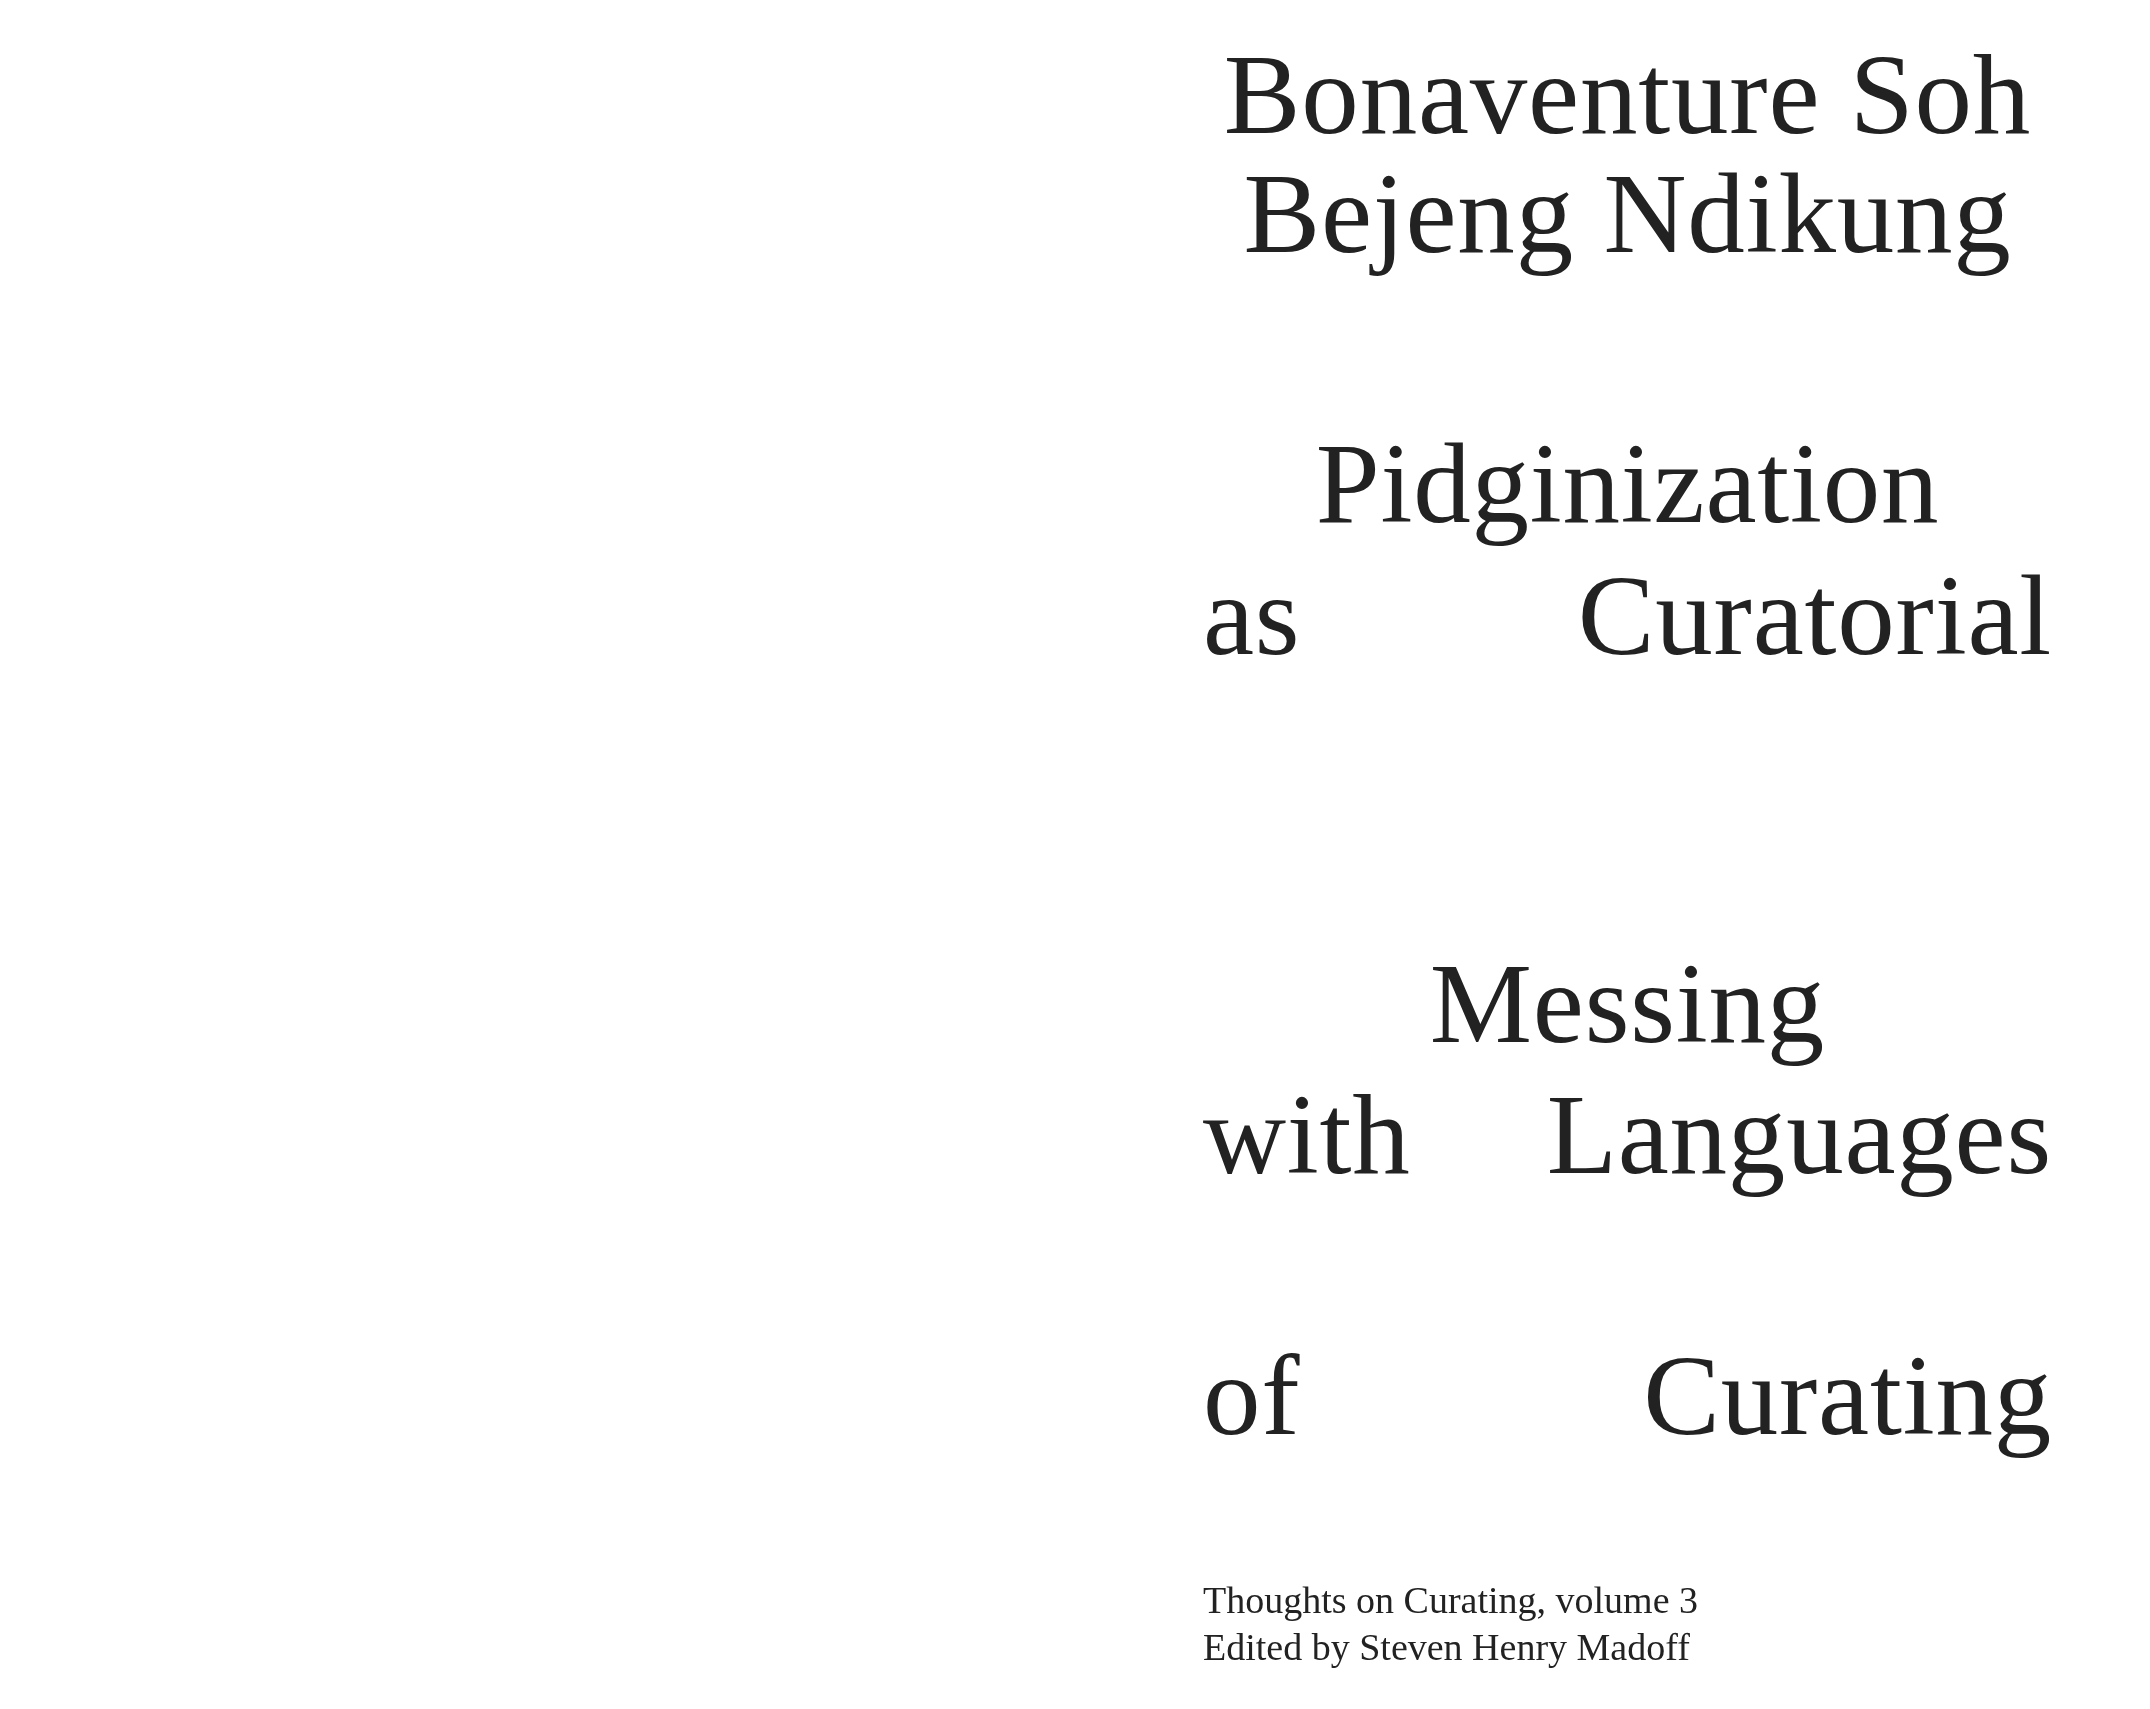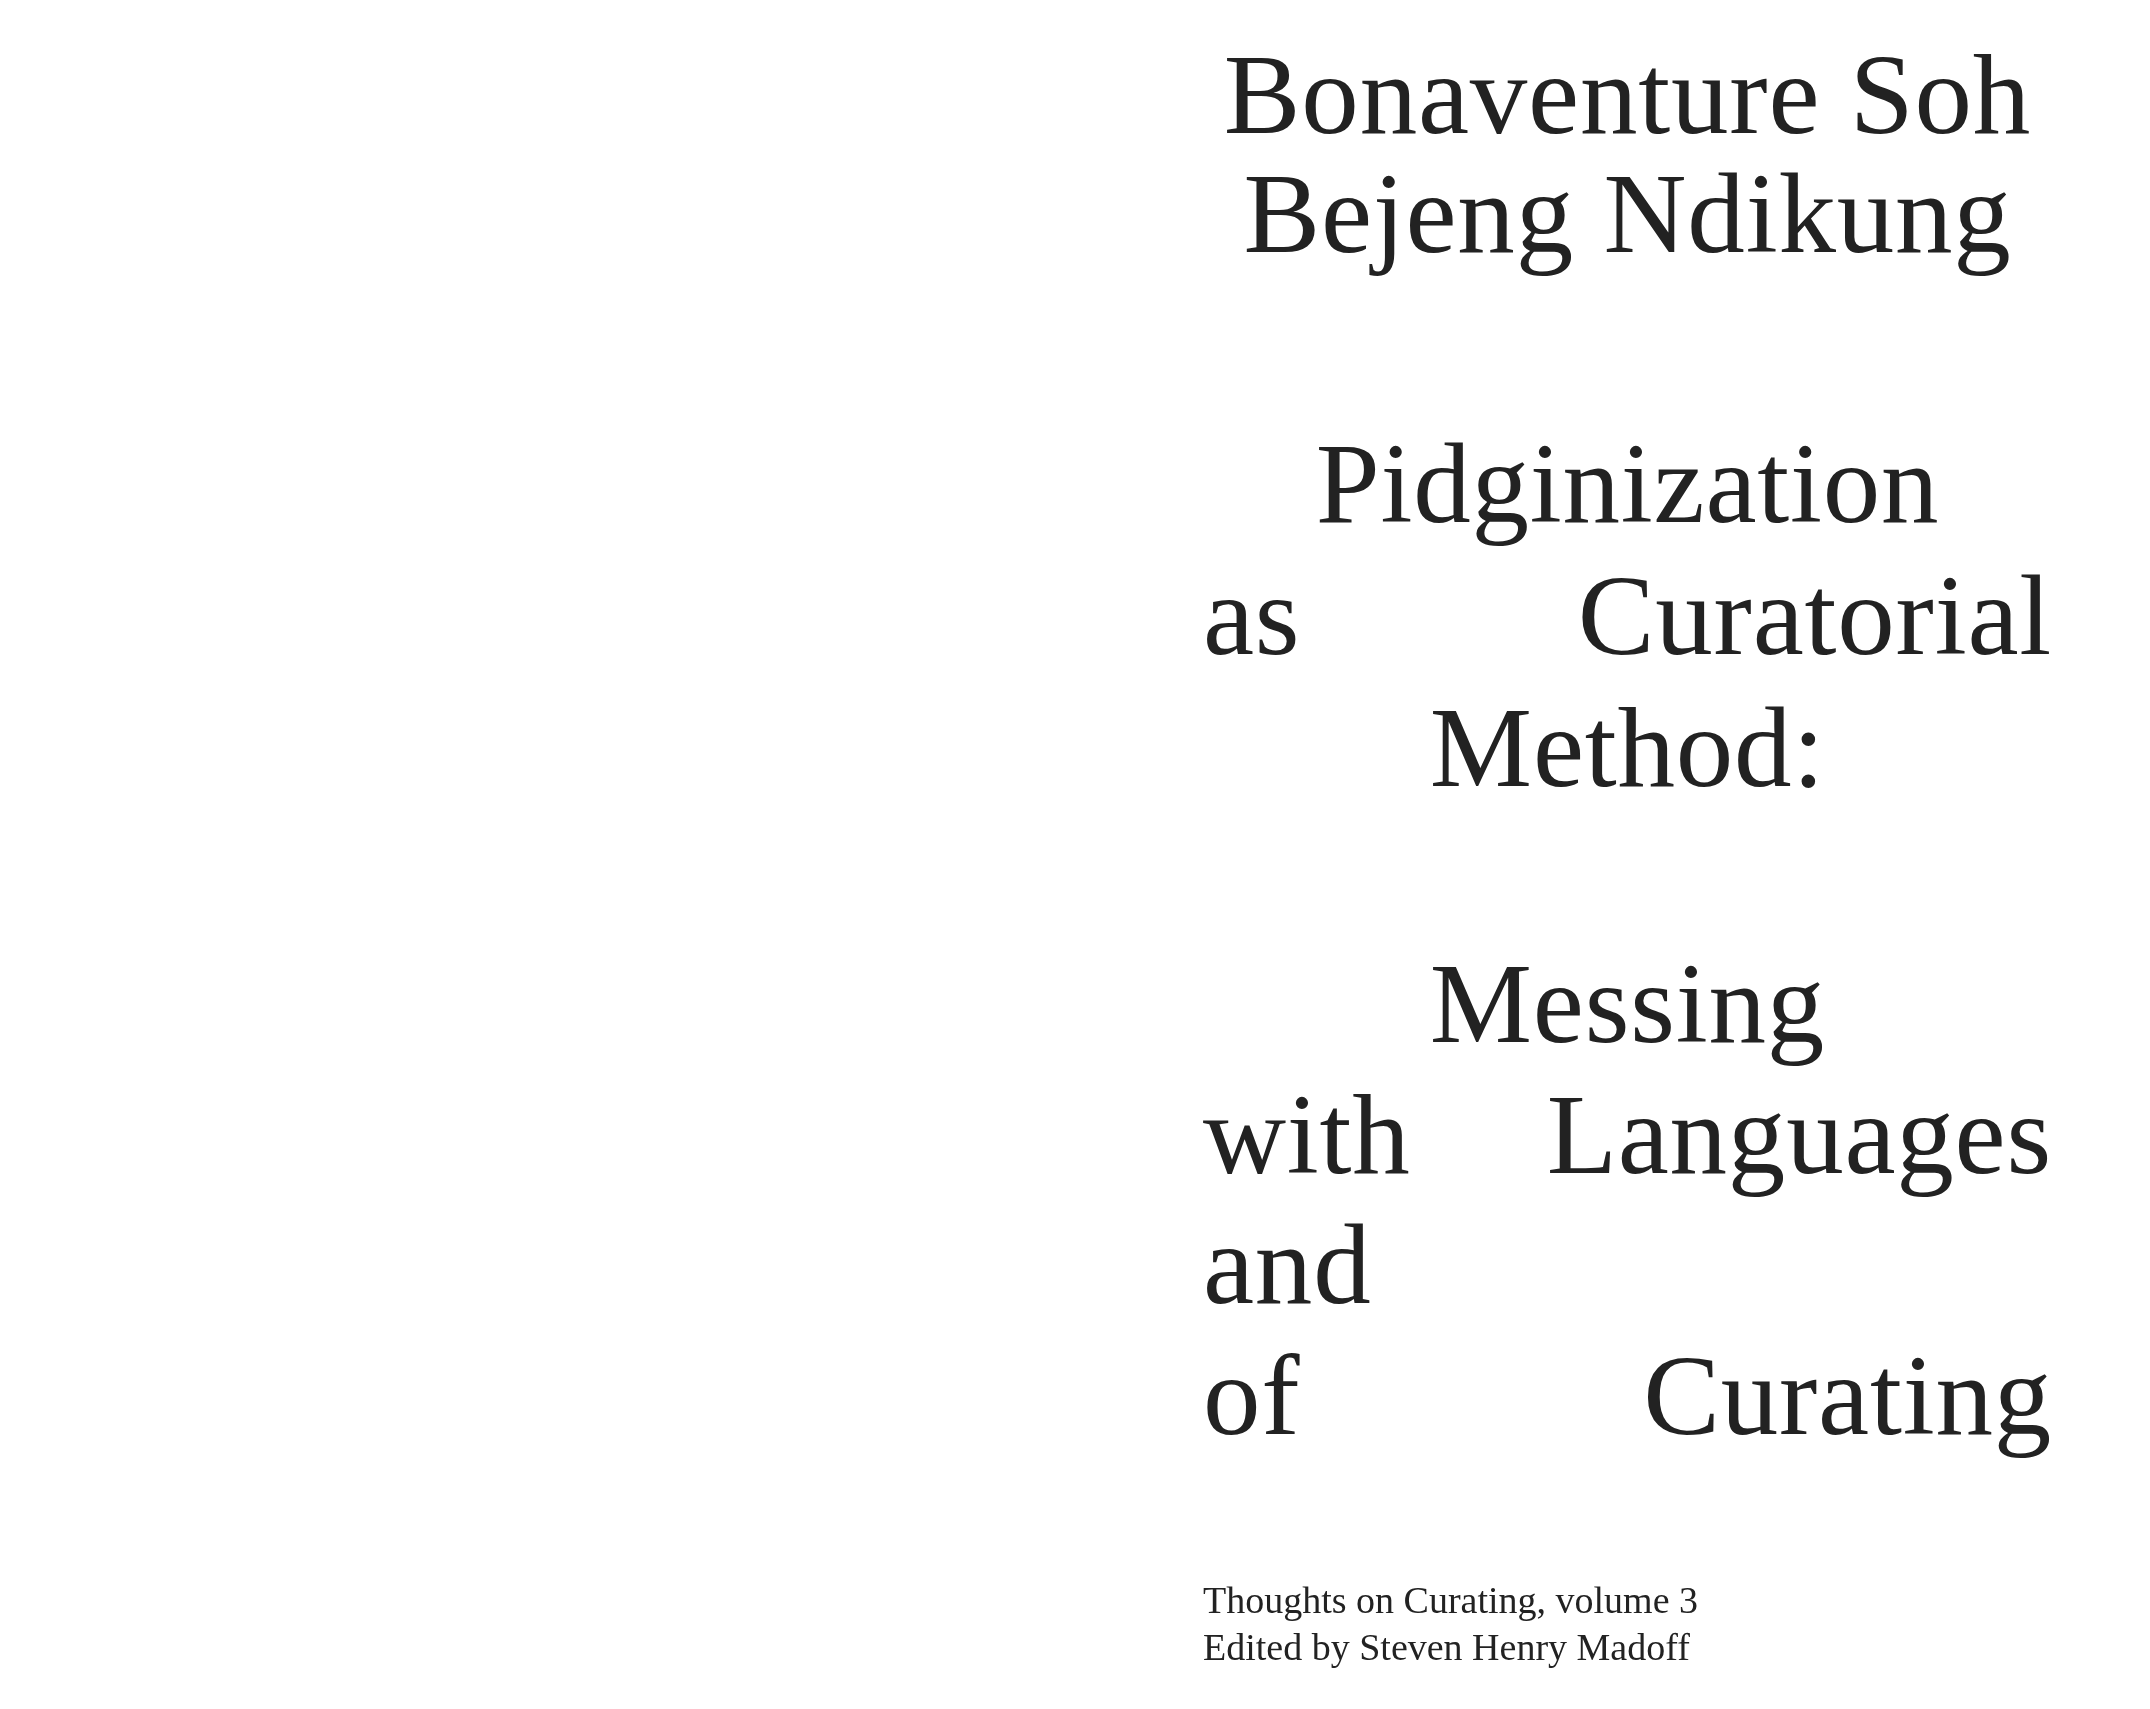--- a/index.html
+++ b/index.html
@@ -77,33 +77,29 @@
       <span>Bejeng Ndikung</span>
     </div>
 
     <div class="line center" style="top:426px;">
       <span>Pidginization</span>
     </div>
     <div class="line justify" style="top:558px;">
       <span>as</span>
       <span>Curatorial</span>
     </div>
-    <div class="line center" style="top:690px;">
-      <span>Method:</span>
-    </div>
 
     <div class="line justify" style="top:1077px;">
       <span>with</span>
       <span>Languages</span>
     </div>
     <div class="line center" style="top:946px;">
       <span>Messing</span>
     </div>
     <div class="line justify" style="top:1207px;">
-      <span>and</span>
     </div>
     <div class="line justify" style="top:1338px;">
       <span>of</span>
       <span>Curating</span>
     </div>
 
     <div class="footer-line" style="top:1557px;">Thoughts on Curating, volume 3</div>
     <div class="footer-line" style="top:1604px;">Edited by Steven Henry Madoff</div>
 
   </div>

